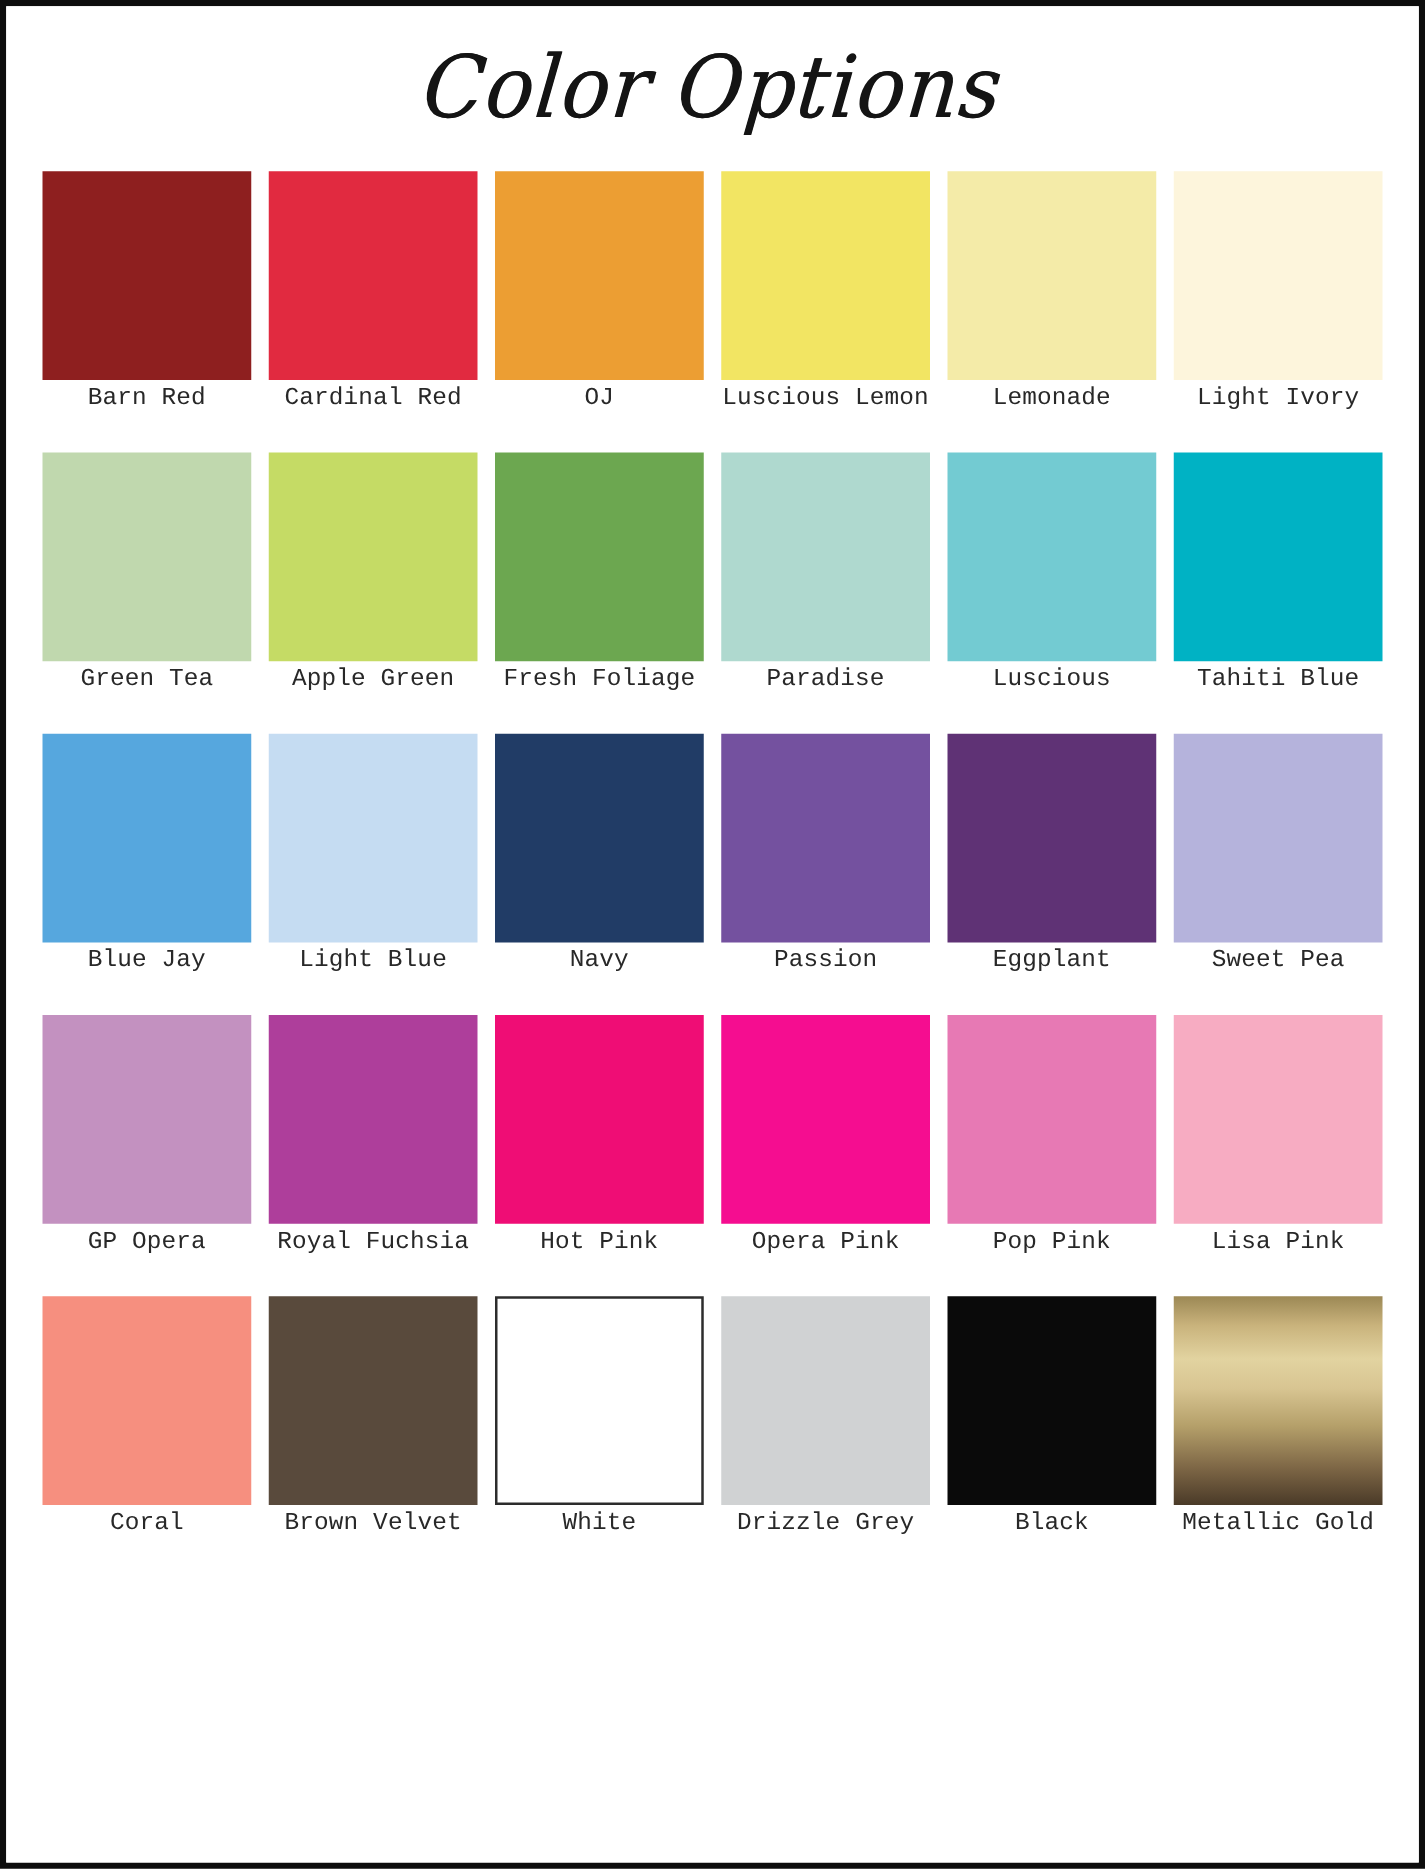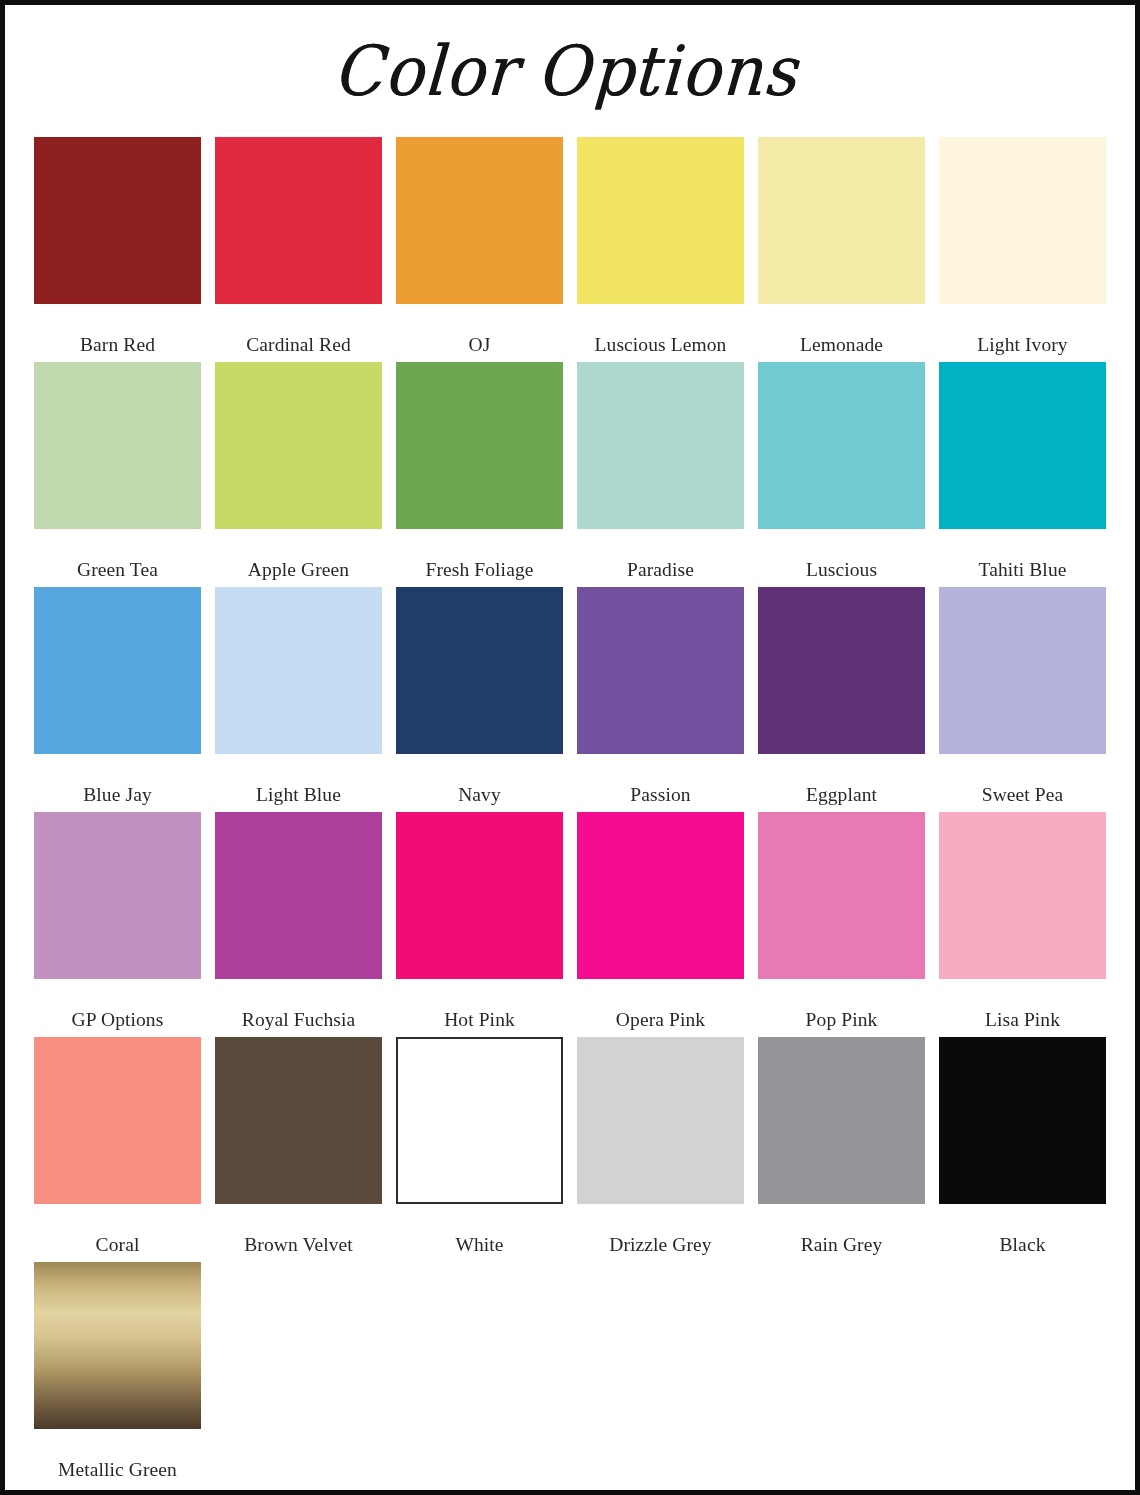--- a/index.html
+++ b/index.html
@@ -72,22 +72,22 @@
   }
   .swatch-chip {
     width: 167px;
     height: 167px;
     box-sizing: border-box;
   }
   .swatch-chip.outlined {
     border: 2px solid #2c2c2c;
   }
   .swatch-label {
-    margin-top: 30px;
-    font-family: Liberation Serif, serif;
+    margin-top: 4px;
+    font-family: Liberation Mono, monospace;
     font-size: 19.5px;
     font-weight: 500;
     color: #282828;
     text-align: center;
     line-height: 1.1;
     letter-spacing: 0.1px;
     white-space: nowrap;
   }
 </style>
 </head>
@@ -168,21 +168,21 @@
         <div class="swatch-cell">
           <div class="swatch-chip" style="background: rgb(95, 50, 117);"></div>
           <div class="swatch-label">Eggplant</div>
         </div>
         <div class="swatch-cell">
           <div class="swatch-chip" style="background: rgb(181, 179, 220);"></div>
           <div class="swatch-label">Sweet Pea</div>
         </div>
         <div class="swatch-cell">
           <div class="swatch-chip" style="background: rgb(195, 145, 192);"></div>
-          <div class="swatch-label">GP Options</div>
+          <div class="swatch-label">GP Opera</div>
         </div>
         <div class="swatch-cell">
           <div class="swatch-chip" style="background: rgb(174, 62, 155);"></div>
           <div class="swatch-label">Royal Fuchsia</div>
         </div>
         <div class="swatch-cell">
           <div class="swatch-chip" style="background: rgb(239, 13, 117);"></div>
           <div class="swatch-label">Hot Pink</div>
         </div>
         <div class="swatch-cell">
@@ -207,27 +207,23 @@
         </div>
         <div class="swatch-cell">
           <div class="swatch-chip outlined" style="background: rgb(255, 255, 255);"></div>
           <div class="swatch-label">White</div>
         </div>
         <div class="swatch-cell">
           <div class="swatch-chip" style="background: rgb(208, 210, 211);"></div>
           <div class="swatch-label">Drizzle Grey</div>
         </div>
         <div class="swatch-cell">
-          <div class="swatch-chip" style="background: rgb(147, 149, 152);"></div>
-          <div class="swatch-label">Rain Grey</div>
-        </div>
-        <div class="swatch-cell">
           <div class="swatch-chip" style="background: rgb(10, 10, 10);"></div>
           <div class="swatch-label">Black</div>
         </div>
         <div class="swatch-cell">
           <div class="swatch-chip" style="background: linear-gradient(rgb(156, 136, 85) 0%, rgb(201, 179, 124) 14%, rgb(226, 211, 160) 30%, rgb(216, 197, 146) 44%, rgb(181, 160, 106) 62%, rgb(126, 103, 70) 82%, rgb(74, 58, 40) 100%);"></div>
-          <div class="swatch-label">Metallic Green</div>
+          <div class="swatch-label">Metallic Gold</div>
         </div>
       </div>
 
   </div>
 </div>
 
 </body></html>

